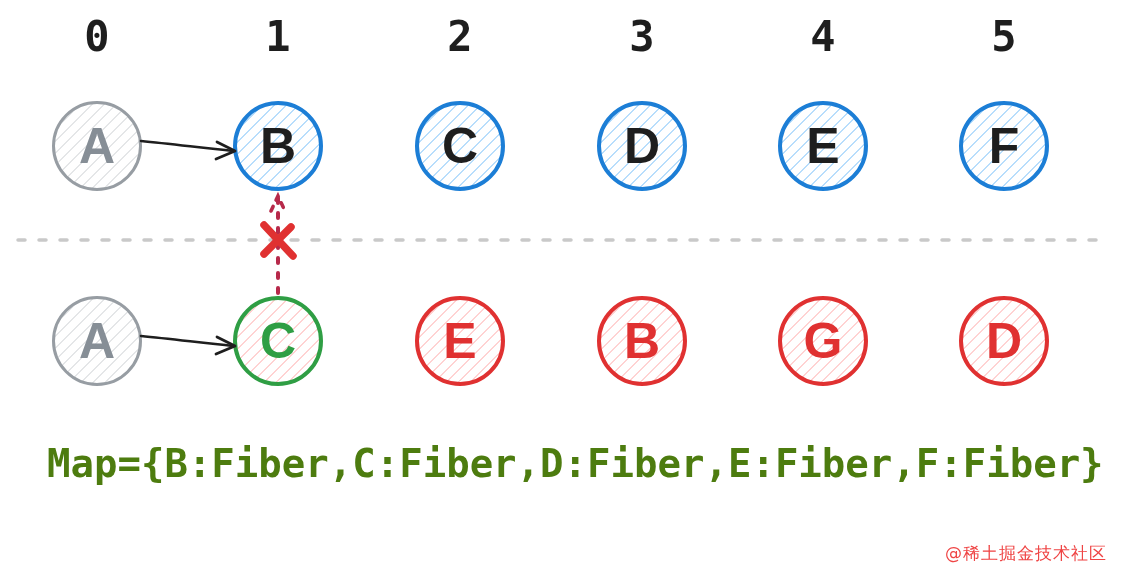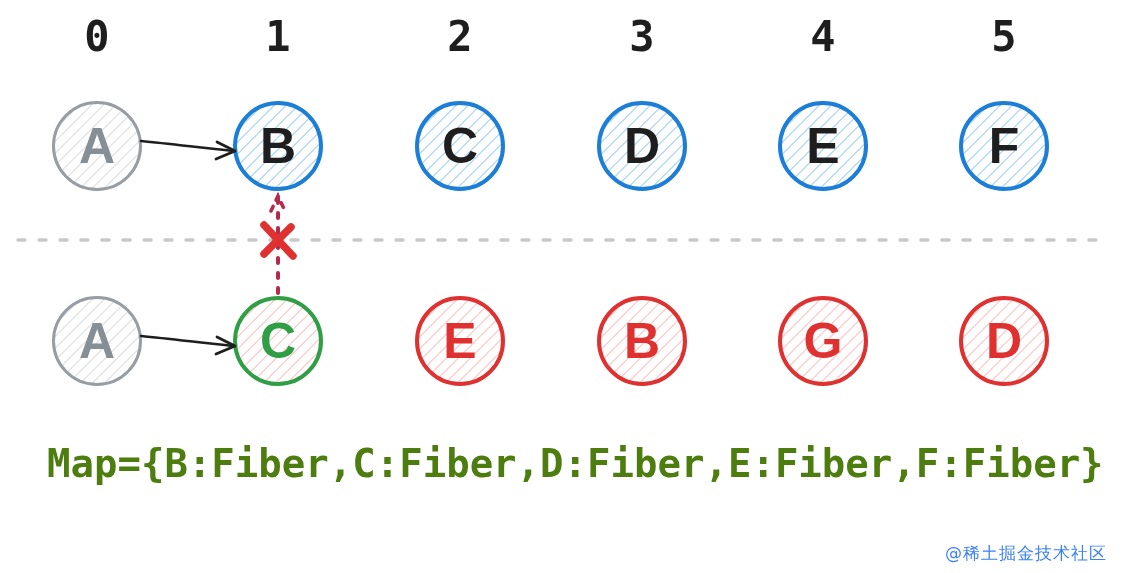--- a/index.html
+++ b/index.html
@@ -56,21 +56,21 @@
     font-family:"DejaVu Sans Mono",monospace;
     font-weight:700;font-size:39px;line-height:1;
     color:#4d7c0f;white-space:nowrap;
   }
   .map-line{top:444px;}
   .lpi-line{top:504px;}
 
   .watermark{
     position:absolute;right:16px;bottom:8px;
     font-family:"DejaVu Sans",sans-serif;
-    font-size:17px;color:#3b82f6;letter-spacing:1px;
+    font-size:17px;color:#ef4444;letter-spacing:1px;
   }
 </style>
 </head>
 <body>
 
 <div class="canvas">
 
   <div class="idx cx0">0</div>
   <div class="idx cx1">1</div>
   <div class="idx cx2">2</div>

